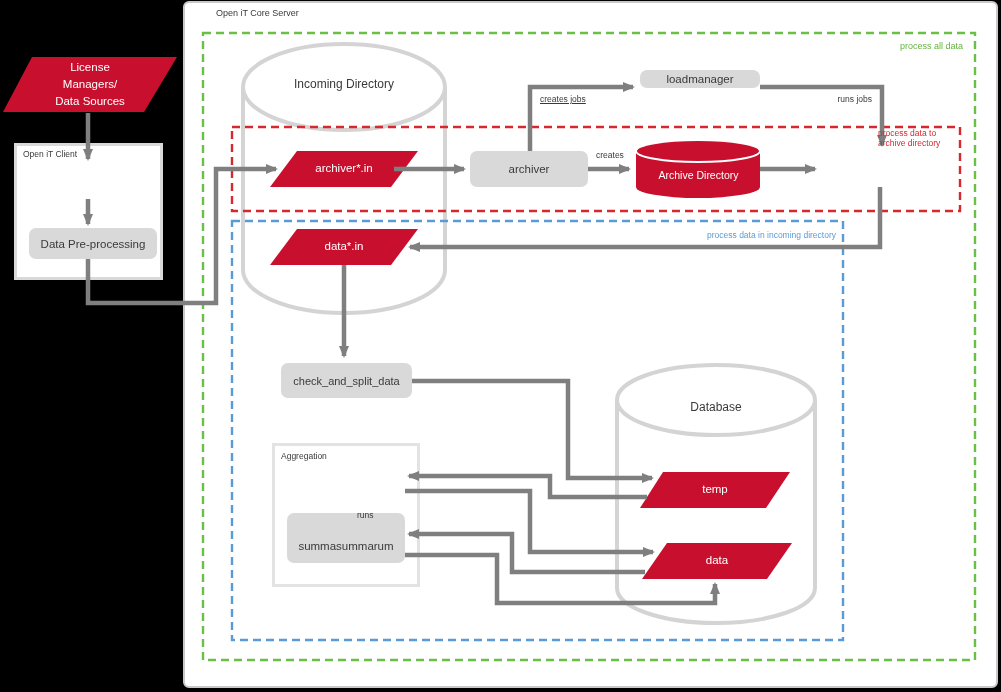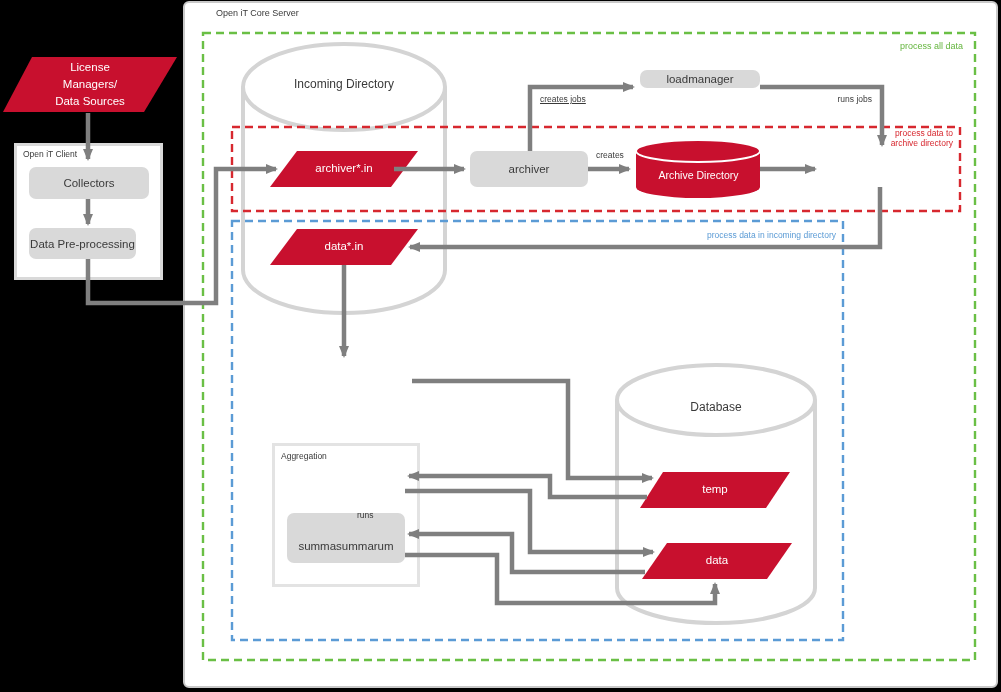--- a/index.html
+++ b/index.html
@@ -20,21 +20,21 @@
     position:absolute;background:#d9d9d9;border-radius:7px;
     display:flex;align-items:center;justify-content:center;
     font-size:11.5px;color:#3a3a3a;box-sizing:border-box;
   }
   .cyl-title{position:absolute;font-size:12px;text-align:center;color:#3a3a3a;}
   .para-lbl{position:absolute;color:#fff;font-size:11.5px;text-align:center;}
   .small{font-size:8.5px;color:#3a3a3a;}
   .tiny-title{font-size:8.5px;color:#3a3a3a;}
   .core-title{font-size:9px;color:#3a3a3a;}
   .region-green{font-size:9px;color:#64b53e;text-align:right;}
-  .region-red{font-size:8.5px;color:#d7282f;text-align:right;line-height:10px;white-space:normal;}
+  .region-red{font-size:8.5px;color:#d7282f;line-height:10px;white-space:normal;}
   .region-blue{font-size:8.5px;color:#5b9bd5;text-align:right;}
   .src-lbl{line-height:17px;font-size:11.5px;}
 </style>
 </head>
 <body>
 
 <div class="stage">
 
   <div class="panel"></div>
 
@@ -100,34 +100,34 @@
   </div>
   <div class="lbl region-blue" style="left:700px;top:230px;width:136px;">process data in incoming directory</div>
 
   <div class="para-lbl src-lbl" style="left:17px;top:59px;width:146px;">
     <span style="display:block">License</span>
     <span style="display:block">Managers/</span>
     <span style="display:block">Data Sources</span>
   </div>
 
   <div class="lbl tiny-title" style="left:23px;top:149px;">Open iT Client</div>
-  <div class="node" style="left:29px;top:167px;width:120px;height:32px;">Collectors</div>
-  <div class="node" style="left:29px;top:228px;width:107px;height:31px;">Data Pre-processing</div>
+  <div class="node" style="left:29px;top:228px;width:128px;height:31px;">Data Pre-processing</div>
 
   <div class="cyl-title" style="left:264px;top:77px;width:160px;">Incoming Directory</div>
   <div class="cyl-title" style="left:636px;top:400px;width:160px;">Database</div>
   <div class="para-lbl" style="left:637px;top:169px;width:123px;font-size:10.5px;">Archive Directory</div>
 
   <div class="para-lbl" style="left:284px;top:162px;width:120px;">archiver*.in</div>
   <div class="para-lbl" style="left:284px;top:240px;width:120px;">data*.in</div>
   <div class="para-lbl" style="left:656px;top:483px;width:118px;">temp</div>
   <div class="para-lbl" style="left:658px;top:554px;width:118px;">data</div>
 
   <div class="node" style="left:470px;top:151px;width:118px;height:36px;">archiver</div>
   <div class="node" style="left:640px;top:70px;width:120px;height:18px;">loadmanager</div>
+  <div class="node" style="left:281px;top:363px;width:131px;height:35px;font-size:11px;">check_and_split_data</div>
   <div class="node" style="left:287px;top:465px;width:118px;height:38px;margin-top:48px;">add</div>
   <div class="node" style="left:287px;top:528px;width:118px;height:35px;">summasummarum</div>
 
   <div class="lbl tiny-title" style="left:281px;top:451px;">Aggregation</div>
   <div class="lbl small" style="left:357px;top:510px;">runs</div>
   <div class="lbl small" style="left:540px;top:94px;text-decoration:underline;">creates jobs</div>
   <div class="lbl small" style="left:810px;top:94px;width:62px;text-align:right;">runs jobs</div>
   <div class="lbl small" style="left:596px;top:150px;">creates</div>
 
 </div>

